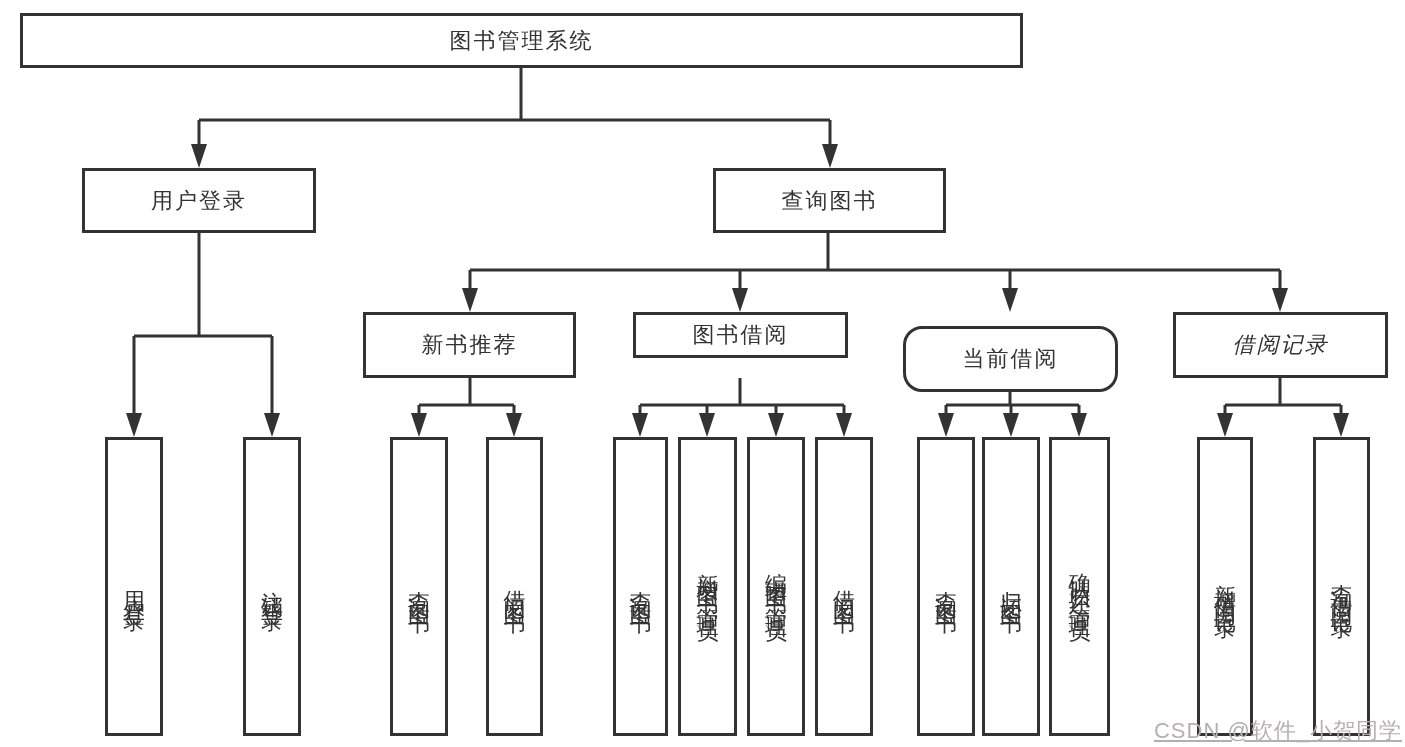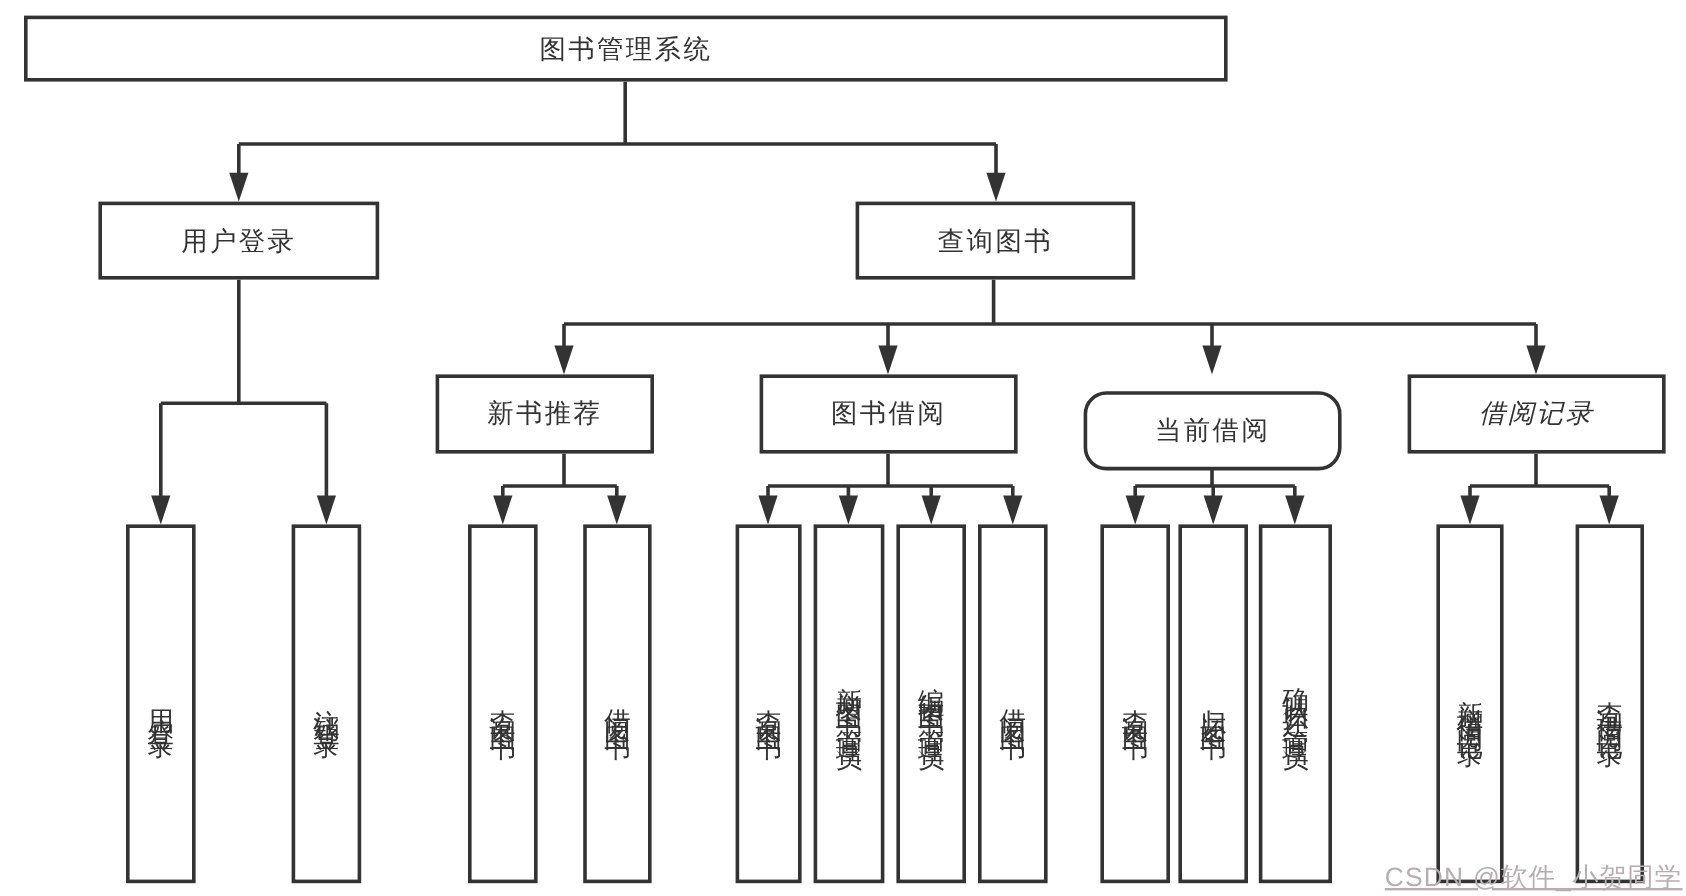--- a/index.html
+++ b/index.html
@@ -102,24 +102,24 @@
     <span class="hlabel">图书管理系统</span>
   </div>
 
   <div class="box" style="left:82px; top:168px; width:234px; height:65px;">
     <span class="hlabel">用户登录</span>
   </div>
   <div class="box" style="left:713px; top:168px; width:233px; height:65px;">
     <span class="hlabel">查询图书</span>
   </div>
 
-  <div class="box" style="left:363px; top:312px; width:182px; height:66px;">
+  <div class="box" style="left:363px; top:312px; width:213px; height:66px;">
     <span class="hlabel">新书推荐</span>
   </div>
-  <div class="box" style="left:633px; top:312px; width:215px; height:66px;">
+  <div class="box" style="left:633px; top:312px; width:215px; height:46px;">
     <span class="hlabel">图书借阅</span>
   </div>
   <div class="box" style="left:903px; top:326px; width:215px; height:66px;border-radius:19px;">
     <span class="hlabel">当前借阅</span>
   </div>
   <div class="box" style="left:1173px; top:312px; width:215px; height:66px;font-style:italic;">
     <span class="hlabel">借阅记录</span>
   </div>
 
   <div class="box" style="left:105px; top:437px; width:58px; height:299px;">

